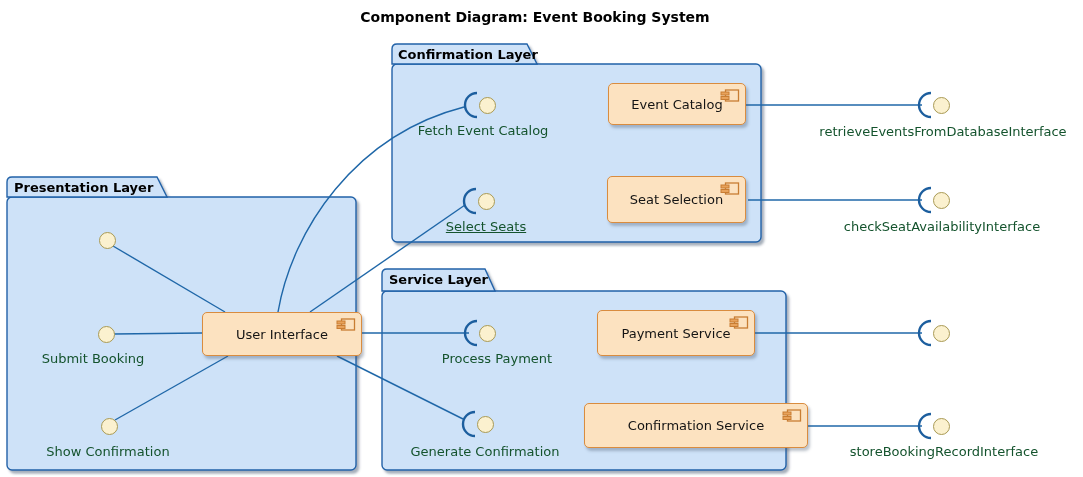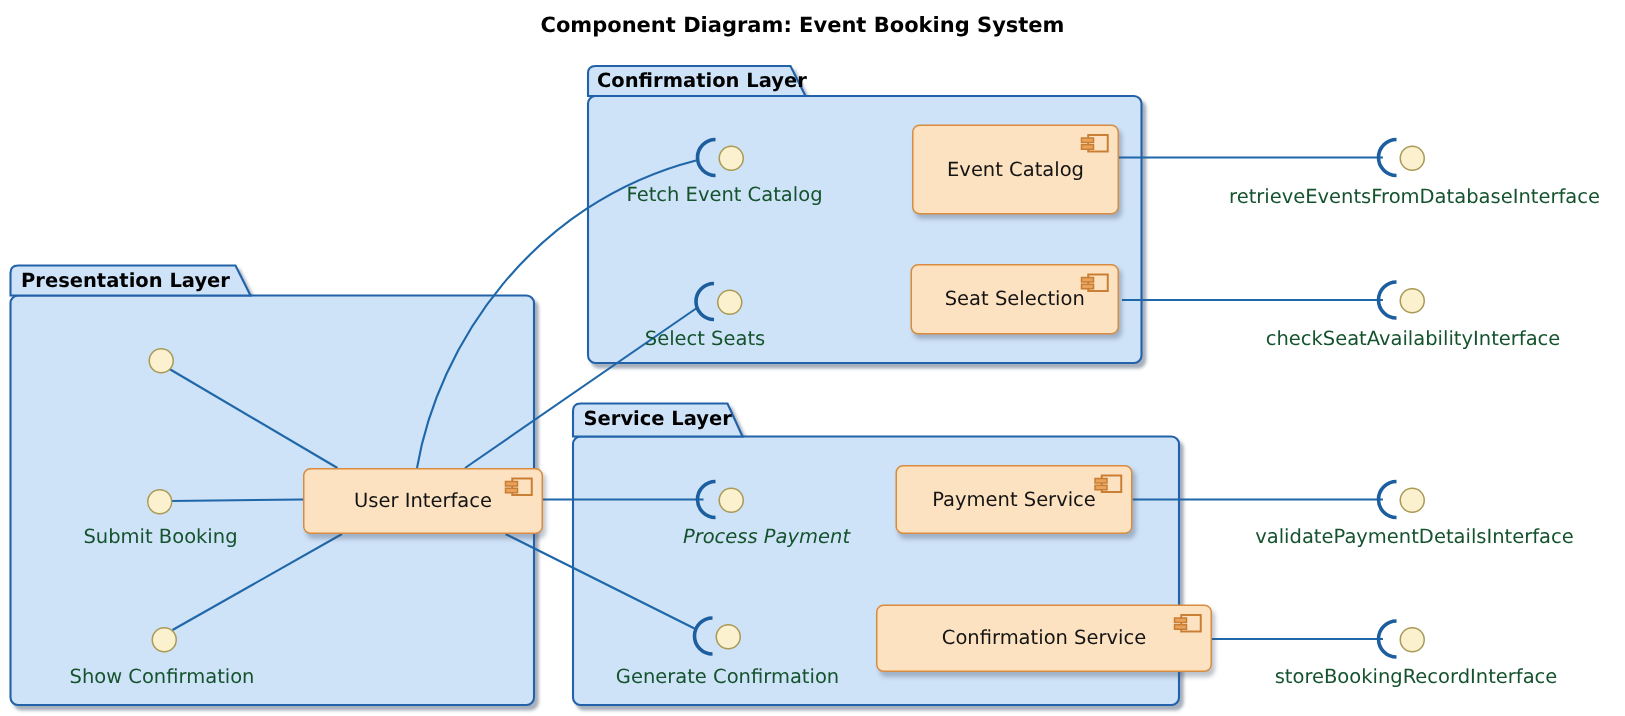--- a/index.html
+++ b/index.html
@@ -91,21 +91,21 @@
 
   <div class="component" style="left:202px;top:312px;width:160px;height:44px;">
     <span>User Interface</span>
     <svg class="comp-icon" width="20" height="15" viewBox="0 0 20 15">
       <rect x="5.5" y="2" width="13" height="11" fill="none" stroke="#c87d33" stroke-width="1.3"></rect>
       <rect x="1" y="4" width="8" height="3" fill="#e8a25b" stroke="#c87d33" stroke-width="1"></rect>
       <rect x="1" y="8.5" width="8" height="3" fill="#e8a25b" stroke="#c87d33" stroke-width="1"></rect>
     </svg>
   </div>
 
-  <div class="component" style="left:608px;top:83px;width:138px;height:60px;">
+  <div class="component" style="left:608px;top:83px;width:138px;height:42px;">
     <span>Event Catalog</span>
     <svg class="comp-icon" width="20" height="15" viewBox="0 0 20 15">
       <rect x="5.5" y="2" width="13" height="11" fill="none" stroke="#c87d33" stroke-width="1.3"></rect>
       <rect x="1" y="4" width="8" height="3" fill="#e8a25b" stroke="#c87d33" stroke-width="1"></rect>
       <rect x="1" y="8.5" width="8" height="3" fill="#e8a25b" stroke="#c87d33" stroke-width="1"></rect>
     </svg>
   </div>
 
   <div class="component" style="left:597px;top:310px;width:158px;height:46px;">
     <span>Payment Service</span>
@@ -139,24 +139,23 @@
   <div class="ball" style="left:100.5px;top:417.5px;"></div>
   <div class="ball" style="left:478.5px;top:96.5px;"></div>
   <div class="ball" style="left:477.5px;top:192.5px;"></div>
   <div class="ball" style="left:478.5px;top:324.5px;"></div>
   <div class="ball" style="left:476.5px;top:415.5px;"></div>
   <div class="ball" style="left:932.5px;top:96.5px;"></div>
   <div class="ball" style="left:932.5px;top:191.5px;"></div>
   <div class="ball" style="left:932.5px;top:324.5px;"></div>
   <div class="ball" style="left:932.5px;top:417.5px;"></div>
 
-  <div class="wire-label" style="left:107px;top:351px;">Submit Booking</div>
+  <div class="wire-label" style="left:93px;top:351px;">Submit Booking</div>
   <div class="wire-label" style="left:108px;top:444px;">Show Confirmation</div>
   <div class="wire-label" style="left:483px;top:123px;">Fetch Event Catalog</div>
-  <div class="wire-label" style="left:470px;top:219px;">Select Seats</div>
-  <div class="wire-label" style="left:511px;top:351px;font-style:italic;">Process Payment</div>
+  <div class="wire-label" style="left:486px;top:219px;text-decoration:underline;">Select Seats</div>
+  <div class="wire-label" style="left:497px;top:351px;">Process Payment</div>
   <div class="wire-label" style="left:485px;top:444px;">Generate Confirmation</div>
   <div class="wire-label" style="left:943px;top:124px;">retrieveEventsFromDatabaseInterface</div>
   <div class="wire-label" style="left:942px;top:219px;">checkSeatAvailabilityInterface</div>
-  <div class="wire-label" style="left:943px;top:351px;">validatePaymentDetailsInterface</div>
   <div class="wire-label" style="left:944px;top:444px;">storeBookingRecordInterface</div>
 
 </div>
 
 </body></html>

